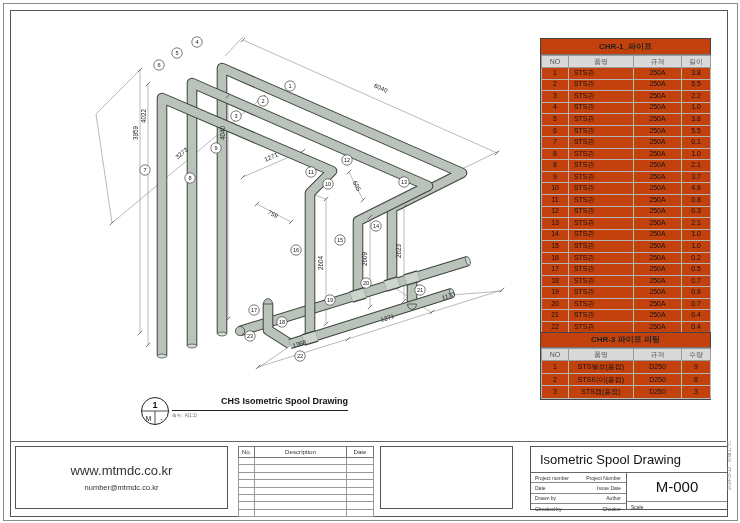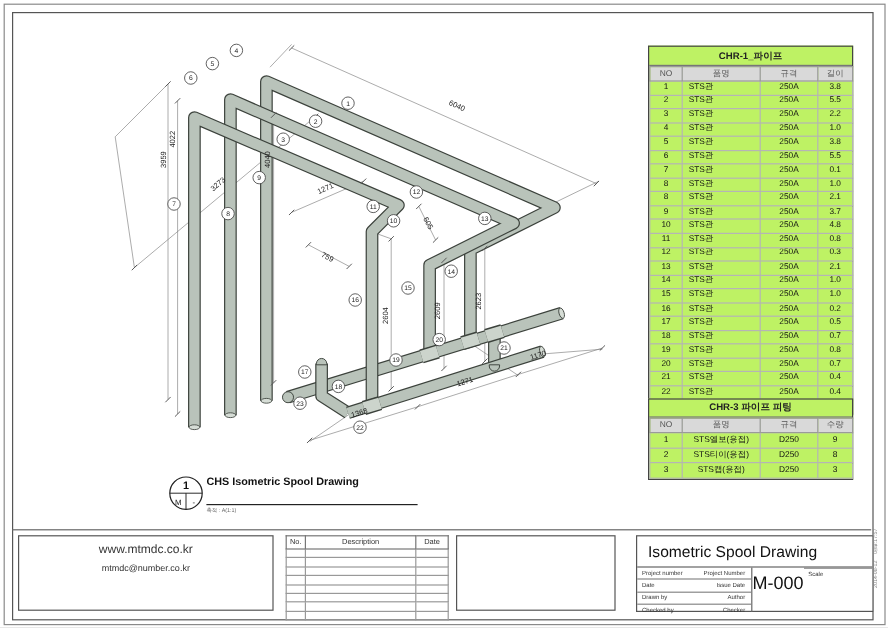--- a/index.html
+++ b/index.html
@@ -14,34 +14,34 @@
   .sl-o{fill:none;stroke:#3c423c;stroke-width:12;}
   .sl-i{fill:none;stroke:#ccd4cc;stroke-width:9.6;}
   .dl line,.dl polyline{stroke:#808080;stroke-width:.55;fill:none;}
   .tick{stroke:#555;stroke-width:.8;}
   .dimtext{font-size:6.3px;fill:#222;text-anchor:middle;}
   .balloon{fill:#fff;stroke:#444;stroke-width:.7;}
   .balloontext{font-size:5.6px;fill:#222;text-anchor:middle;}
   .openend{fill:#d6ddd6;stroke:#3c423c;stroke-width:.7;}
   .cap{fill:#b9c3ba;stroke:#3c423c;stroke-width:.8;}
   
-  .tblwrap{border:1px solid #444;background:#bef264;}
+  .tblwrap{border:1px solid #444;background:#c2410c;}
   .tbl-title{height:15px;line-height:15px;text-align:center;font-size:8px;font-weight:600;color:#222;border-bottom:1px solid #777;}
   table.dtable{border-collapse:collapse;table-layout:fixed;width:100%;}
   .dtable th{background:#d9d9d9;color:#555;font-weight:normal;font-size:7px;height:11px;border:1px solid #9a9a9a;padding:0;line-height:1;}
   .dtable td{font-size:6.9px;color:#111;height:10.55px;border:1px solid #b5b5b5;padding:0;text-align:center;line-height:1;white-space:nowrap;overflow:hidden;}
   #pipe-table td:nth-child(2){text-align:left;padding-left:5px;}
   #fit-table td{height:11.6px;font-size:7px;}
   
-  #view-title-text{font-size:9px;font-weight:bold;color:#111;border-bottom:1.3px solid #222;padding-bottom:14px;width:176px;}
+  #view-title-text{font-size:9px;font-weight:bold;color:#111;border-bottom:1.3px solid #222;padding-bottom:4px;width:176px;text-align:right;}
   #view-scale{font-size:4.5px;color:#666;margin-top:2px;}
   
   .bbox{border:1px solid #555;background:#fff;}
   #company-name{font-size:10.5px;color:#222;text-align:center;margin-top:14px;}
-  #company-web{font-size:10px;color:#333;text-align:center;margin-top:6px;}
+  #company-web{font-size:13px;color:#333;text-align:center;margin-top:16px;}
   #company-mail{font-size:7.5px;color:#333;text-align:center;margin-top:5px;}
   table.rev{border-collapse:collapse;table-layout:fixed;width:100%;}
   .rev th{font-size:6.2px;font-weight:normal;color:#333;border:0.6px solid #777;height:10px;padding:0;line-height:1;}
   .rev td{border:0.6px solid #999;height:6.4px;padding:0;}
   #tb-title{height:25px;line-height:25px;font-size:13px;color:#111;padding-left:9px;border-bottom:1px solid #666;}
   .tb-row{display:flex;height:9.4px;border-bottom:0.6px solid #888;font-size:5px;color:#333;align-items:center;}
   .tb-label{padding-left:4px;flex:1;text-align:left;}
   .tb-value{padding-right:5px;text-align:right;}
   #tb-left{width:95px;border-right:1px solid #666;}
   #tb-number{font-size:15px;color:#111;text-align:center;line-height:28px;}
@@ -438,21 +438,21 @@
             <td>STS캡(용접)</td>
             <td>D250</td>
             <td>3</td>
           </tr>
         </tbody>
     </table>
   </div>
 
   <div class="abs bbox" style="left:15px;top:446px;width:211px;height:61px;">
     <div id="company-web">www.mtmdc.co.kr</div>
-    <div id="company-mail">mtmdc@number.co.kr</div>
+    <div id="company-mail">number@mtmdc.co.kr</div>
   </div>
 
   <div class="abs" style="left:238px;top:446px;width:135px;">
     <table class="rev" style="border:1px solid #555;">
       <colgroup>
           <col style="width:16px">
           <col style="width:92px">
           <col style="width:27px">
         </colgroup>
       <thead>
@@ -523,21 +523,21 @@
         </div>
         <div class="tb-row">
           <span class="tb-label">Drawn by</span>
           <span class="tb-value">Author</span>
         </div>
         <div class="tb-row" style="border-bottom:none;">
           <span class="tb-label">Checked by</span>
           <span class="tb-value">Checker</span>
         </div>
       </div>
-      <div style="flex:1;display:flex;flex-direction:row;">
+      <div style="flex:1;display:flex;flex-direction:column;">
         <div id="tb-number" style="height:28px;">M-000</div>
         <div style="border-top:0.6px solid #888;flex:1;">
           <div id="tb-scale">Scale</div>
         </div>
       </div>
     </div>
   </div>
 
   <div class="abs" id="plot-stamp">2014-08-12 오후 3:17:57</div>
 </div>

